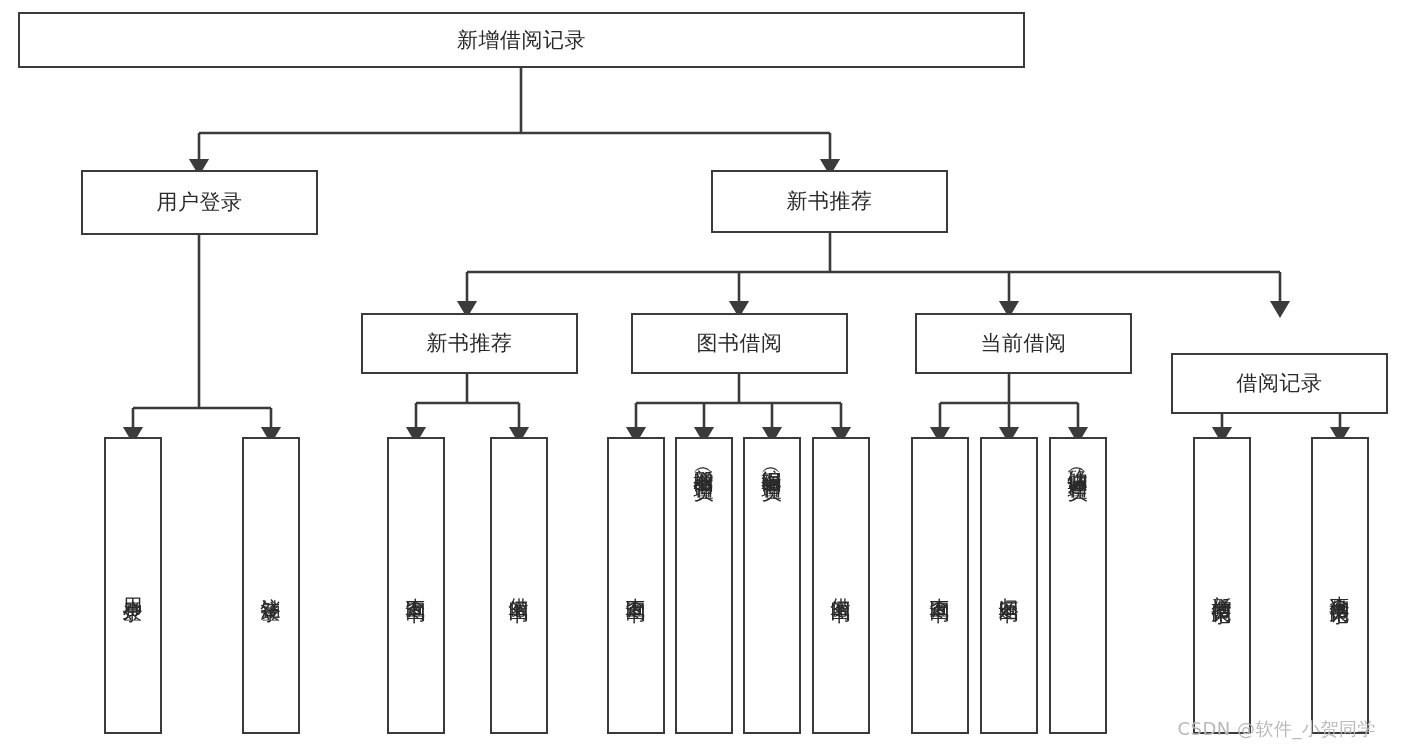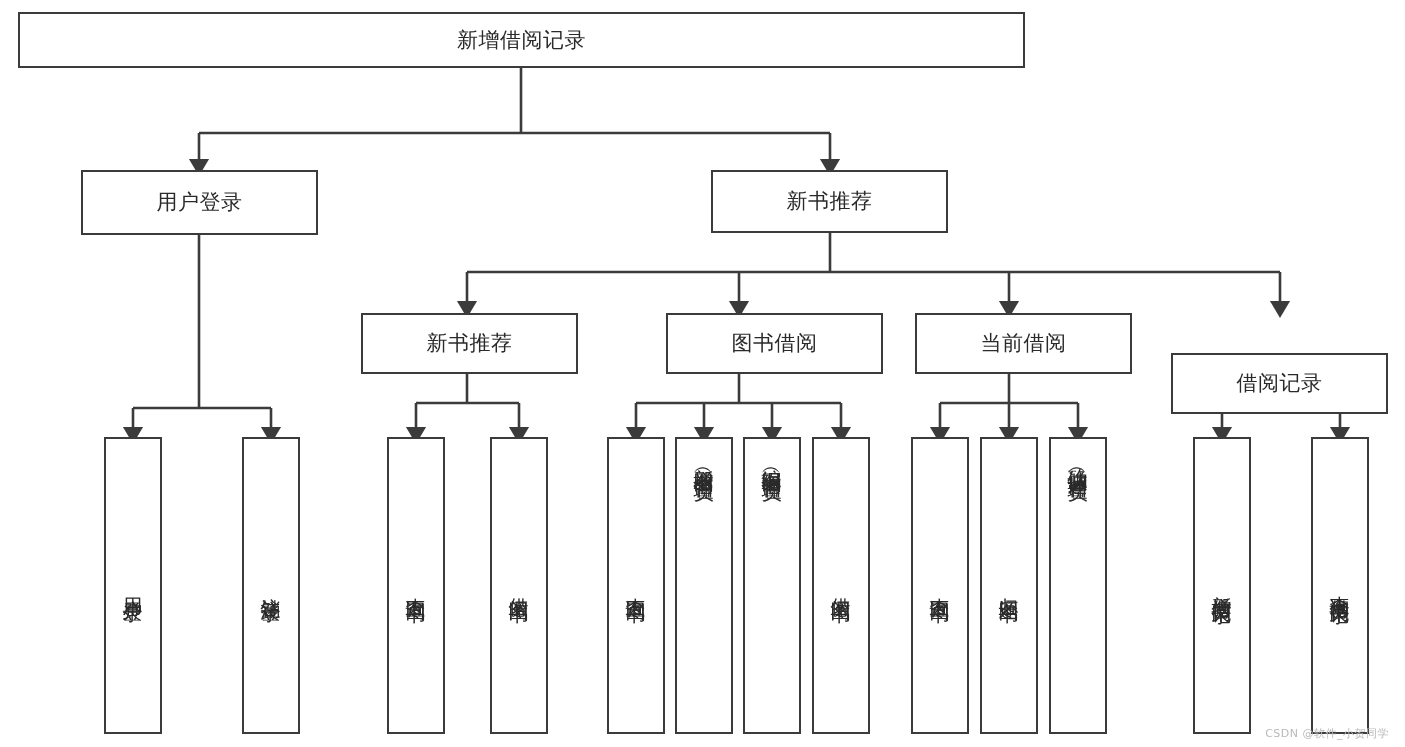--- a/index.html
+++ b/index.html
@@ -57,23 +57,23 @@
     font-size: 20px;
     letter-spacing: 2px;
     line-height: 1;
   }
   .node.vert.center-text {
     align-items: center;
     padding-top: 0;
   }
   #watermark {
     position: absolute;
-    right: 16px;
+    right: 29px;
     bottom: 6px;
-    font-size: 11px;
+    font-size: 18px;
     color: #b9b9b9;
     letter-spacing: 0.5px;
     z-index: 5;
     white-space: nowrap;
   }
 </style>
 </head>
 <body>
 
 <div id="diagram-root">
@@ -137,21 +137,21 @@
   </div>
 
   <div class="node horiz" style="left:711px; top:170px; width:237px; height:63px;">
     <span class="node-label">新书推荐</span>
   </div>
 
   <div class="node horiz" style="left:361px; top:313px; width:217px; height:61px;justify-content:center;">
     <span class="node-label">新书推荐</span>
   </div>
 
-  <div class="node horiz" style="left:666px; top:313px; width:217px; height:61px;">
+  <div class="node horiz" style="left:631px; top:313px; width:217px; height:61px;">
     <span class="node-label">图书借阅</span>
   </div>
 
   <div class="node horiz" style="left:901px; top:313px; width:217px; height:61px;margin-left:14px;">
     <span class="node-label">当前借阅</span>
   </div>
 
   <div class="node horiz" style="left:1171px; top:313px; width:217px; height:61px;margin-top:40px;">
     <span class="node-label">借阅记录</span>
   </div>

